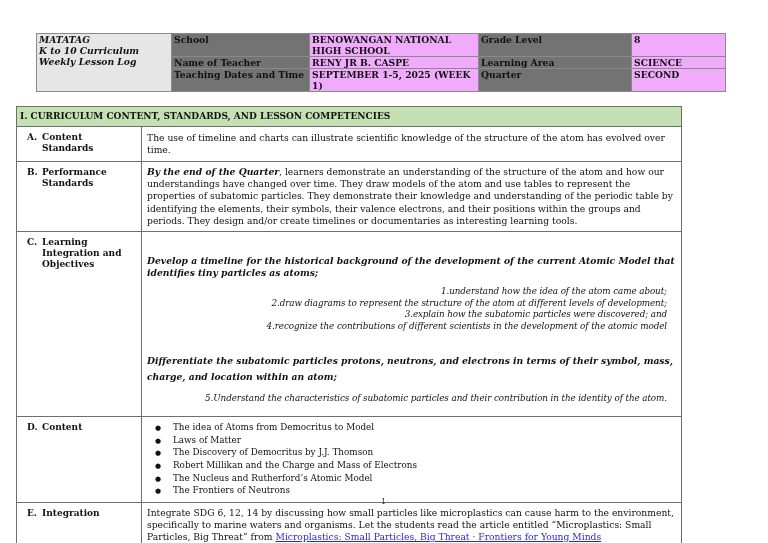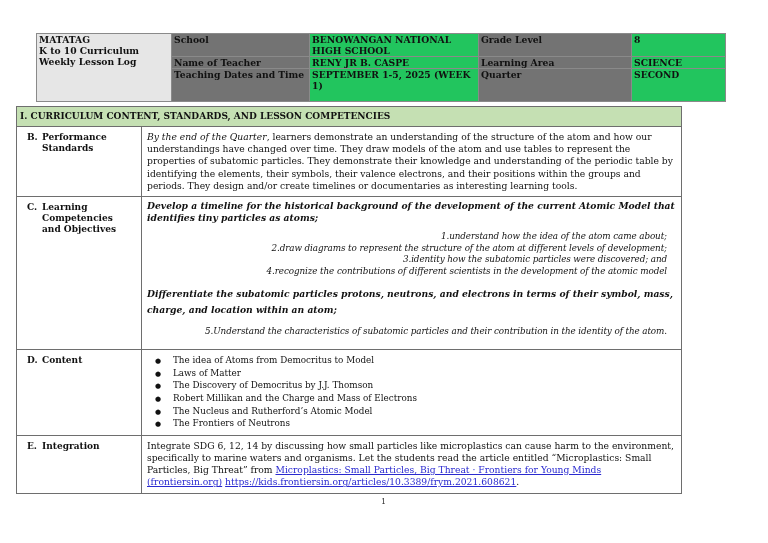--- a/index.html
+++ b/index.html
@@ -1,30 +1,30 @@
 <!DOCTYPE html>
 <html><head>
 <meta charset="utf-8">
 <style>
   html, body { margin: 0; padding: 0; background: #ffffff; }
   body { width: 768px; height: 543px; position: relative; overflow: hidden; font-family: "DejaVu Serif", serif; color: #111; }
   .hdr { position: absolute; left: 36px; top: 33px; border-collapse: collapse; font-family: "DejaVu Serif", serif; font-size: 9.2px; font-weight: bold; }
   .hdr td { border: 1px solid #8a8a8a; padding: 0 2px; vertical-align: top; line-height: 11px; }
-  .hdr td.brand { background: #e6e6e6; width: 130px; border-right: 1px solid #8a8a8a; }
+  .hdr td.brand { background: #e6e6e6; width: 130px; border-right: 1px solid #8a8a8a; font-style: italic; }
   .hdr td.lbl { background: #737373; }
-  .hdr td.val { background: #22c55e; }
+  .hdr td.val { background: #f0abfc; }
   .main { position: absolute; left: 16px; top: 106px; width: 666px; border-collapse: collapse; font-family: "DejaVu Serif", serif; font-size: 9.2px; }
   .main td { border: 1px solid #6e6e6e; vertical-align: top; }
   .main td.sect { background: #c5e0b3; font-weight: bold; padding: 4px 3px; height: 11px; line-height: 11px; font-size: 9px; }
   .main td.rl { width: 110px; padding: 5px 4px 0 10px; font-weight: bold; line-height: 11px; font-size: 9px; }
   .rl .lt { display: inline-block; width: 15px; vertical-align: top; }
   .rl .lx { display: inline-block; vertical-align: top; text-align: left; }
   .main td.rc { padding: 4px 6px 4px 5px; line-height: 12.2px; font-size: 9.2px; }
-  .it { font-style: italic; }
-  .bi { font-style: italic; font-weight: bold; }
+  .it { font-style: italic; font-weight: bold; }
+  .bi { font-style: italic; font-weight: bold; margin-top: 20px; }
   .ol { margin: 8px; padding: 0 0 0 22px; list-style: none; text-align: right; }
   .ol li { font-style: italic; font-size: 8.8px; line-height: 11.6px; letter-spacing: -0.1px; }
   .ol li .n { display: inline-block; width: 12px; }
   .ul { margin: 0; padding: 0 0 0 8px; list-style: none; }
   .ul li { line-height: 11.6px; font-size: 8.8px; }
   .ul li .b { display: inline-block; width: 18px; font-size: 7px; }
   a.lnk { color: #2a2ad0; text-decoration: underline; }
   .pg { position: absolute; left: 381px; top: 497px; font-size: 8px; color: #333; font-family: "DejaVu Serif", serif; }
 </style>
 </head>
@@ -42,53 +42,59 @@
     <td class="val" style="width:164px">BENOWANGAN NATIONAL HIGH SCHOOL</td>
     <td class="lbl" style="width:148px">Grade Level</td>
     <td class="val" style="width:89px">8</td>
   </tr>
   <tr style="height:12px">
     <td class="lbl">Name of Teacher</td>
     <td class="val">RENY JR B. CASPE</td>
     <td class="lbl">Learning Area</td>
     <td class="val">SCIENCE</td>
   </tr>
-  <tr style="height:33px">
+  <tr style="height:23px">
     <td class="lbl">Teaching Dates and Time</td>
     <td class="val">SEPTEMBER 1-5, 2025 (WEEK 1)</td>
     <td class="lbl">Quarter</td>
     <td class="val">SECOND</td>
   </tr>
 </tbody>
   </table>
 
 <table class="main">
   <tbody>
       <tr>
     <td class="sect" colspan="2">I. CURRICULUM CONTENT, STANDARDS, AND LESSON COMPETENCIES</td>
   </tr>
 
+  <tr style="height:35px">
+    <td class="rl">
+      <span class="lt">A.</span><span class="lx" style="width:80px">Content Standards</span>
+    </td>
+    <td class="rc" style="vertical-align:middle">The use of timeline and charts can illustrate scientific knowledge of the structure of the atom has evolved over time.</td>
+  </tr>
 
   <tr style="height:70px">
     <td class="rl">
       <span class="lt">B.</span><span class="lx" style="width:90px">Performance Standards</span>
     </td>
     <td class="rc"><span class="it">By the end of the Quarter</span><span>, learners demonstrate an understanding of the structure of the atom and how our understandings have changed over time. They draw models of the atom and use tables to represent the properties of subatomic particles. They demonstrate their knowledge and understanding of the periodic table by identifying the elements, their symbols, their valence electrons, and their positions within the groups and periods. They design and/or create timelines or documentaries as interesting learning tools.</span></td>
   </tr>
 
   <tr style="height:112px">
     <td class="rl">
-      <span class="lt">C.</span><span class="lx" style="width:90px">Learning Competencies and Objectives</span>
+      <span class="lt">C.</span><span class="lx" style="width:90px">Learning Integration and Objectives</span>
     </td>
     <td class="rc" style="padding-top:3px">
       <div class="bi" style="line-height:11.6px">Develop a timeline for the historical background of the development of the current Atomic Model that identifies tiny particles as atoms;</div>
       <ul class="ol">
         <li><span class="n">1.</span><span>understand how the idea of the atom came about;</span></li>
         <li><span class="n">2.</span><span>draw diagrams to represent the structure of the atom at different levels of development;</span></li>
-        <li><span class="n">3.</span><span>identity how the subatomic particles were discovered; and</span></li>
+        <li><span class="n">3.</span><span>explain how the subatomic particles were discovered; and</span></li>
         <li><span class="n">4.</span><span>recognize the contributions of different scientists in the development of the atomic model</span></li>
       </ul>
       <div class="bi" style="line-height:16px">Differentiate the subatomic particles protons, neutrons, and electrons in terms of their symbol, mass, charge, and location within an atom;</div>
       <ul class="ol">
         <li><span class="n">5.</span><span>Understand the characteristics of subatomic particles and their contribution in the identity of the atom.</span></li>
       </ul>
     </td>
   </tr>
 
   <tr style="height:85px">

